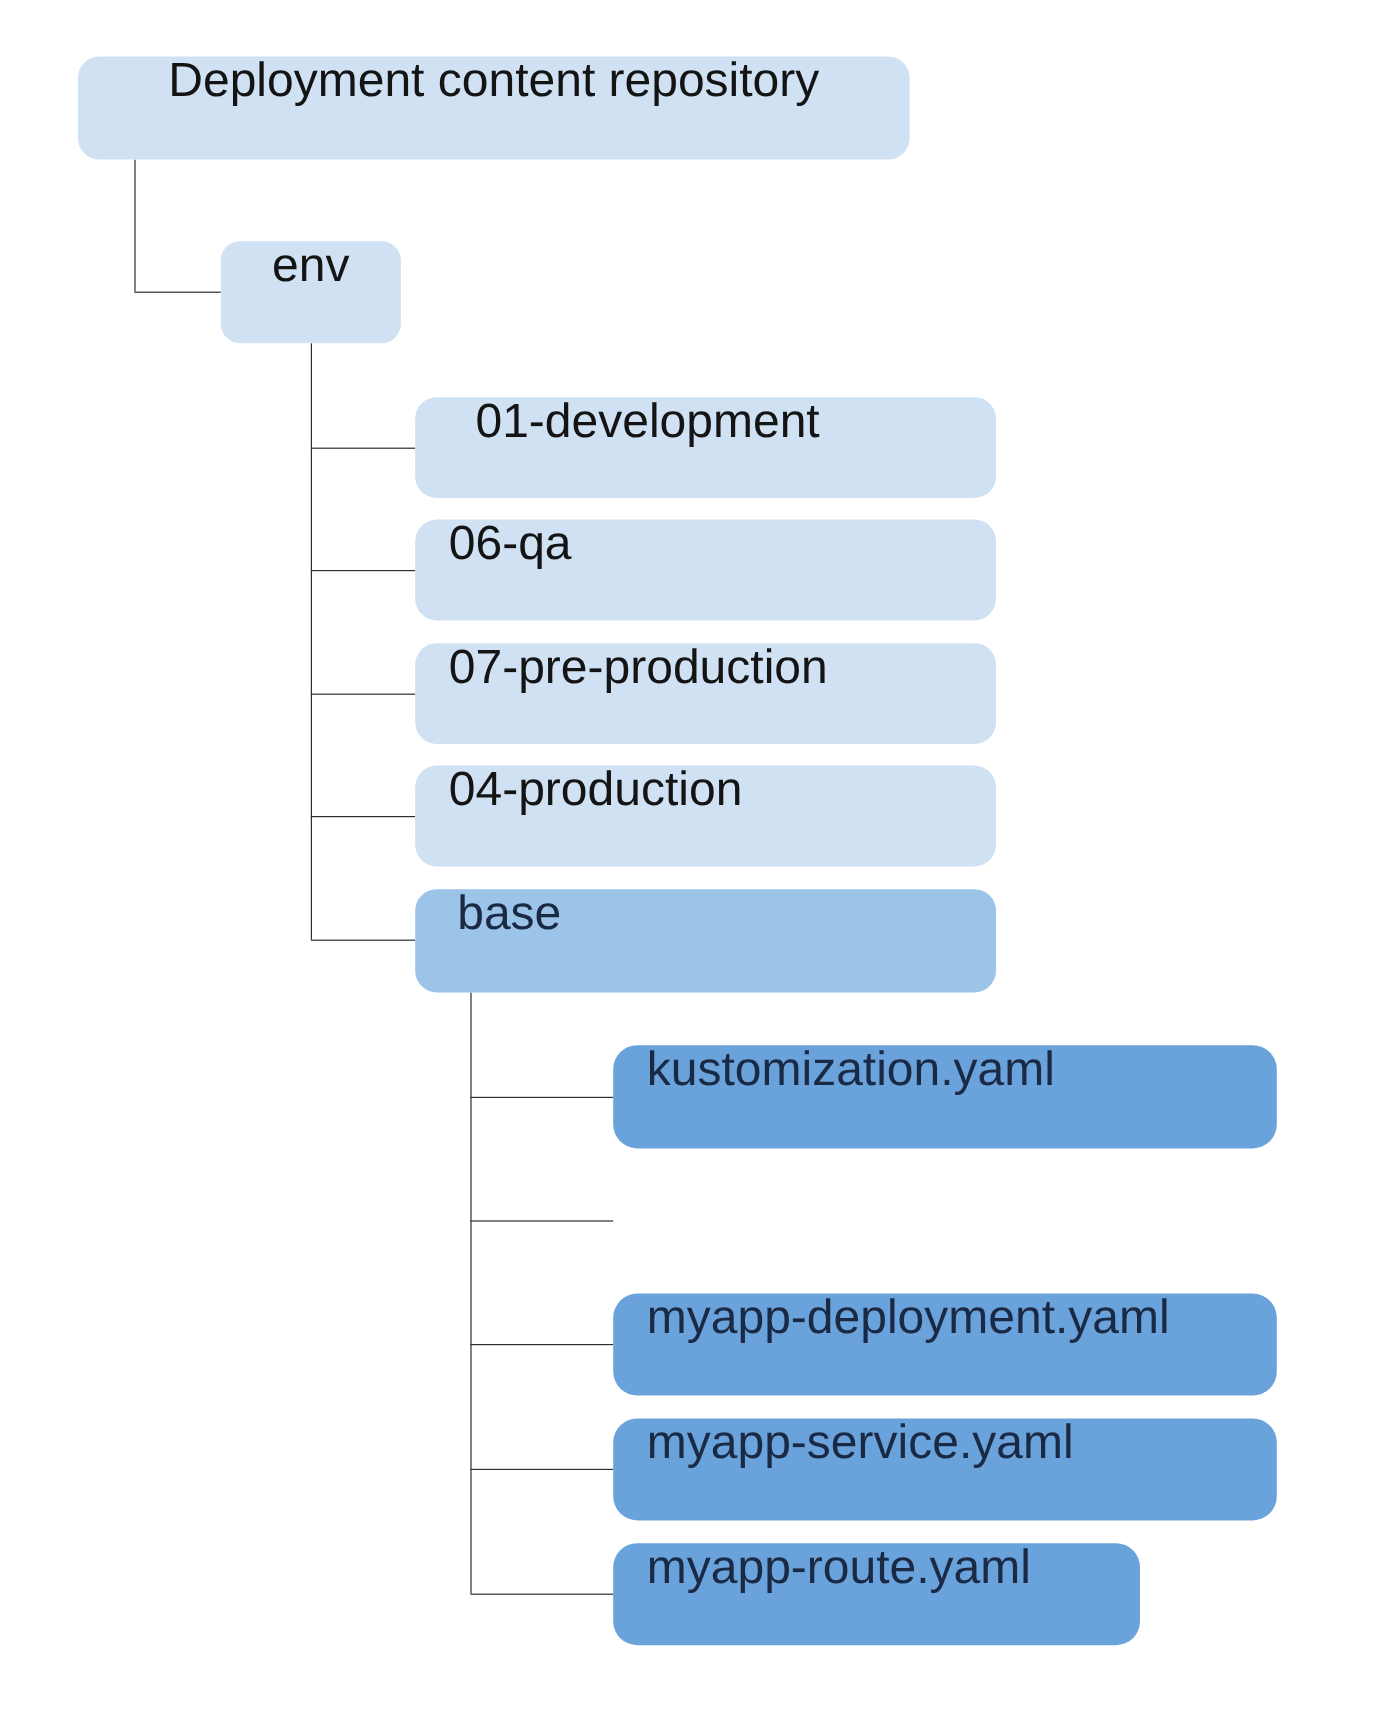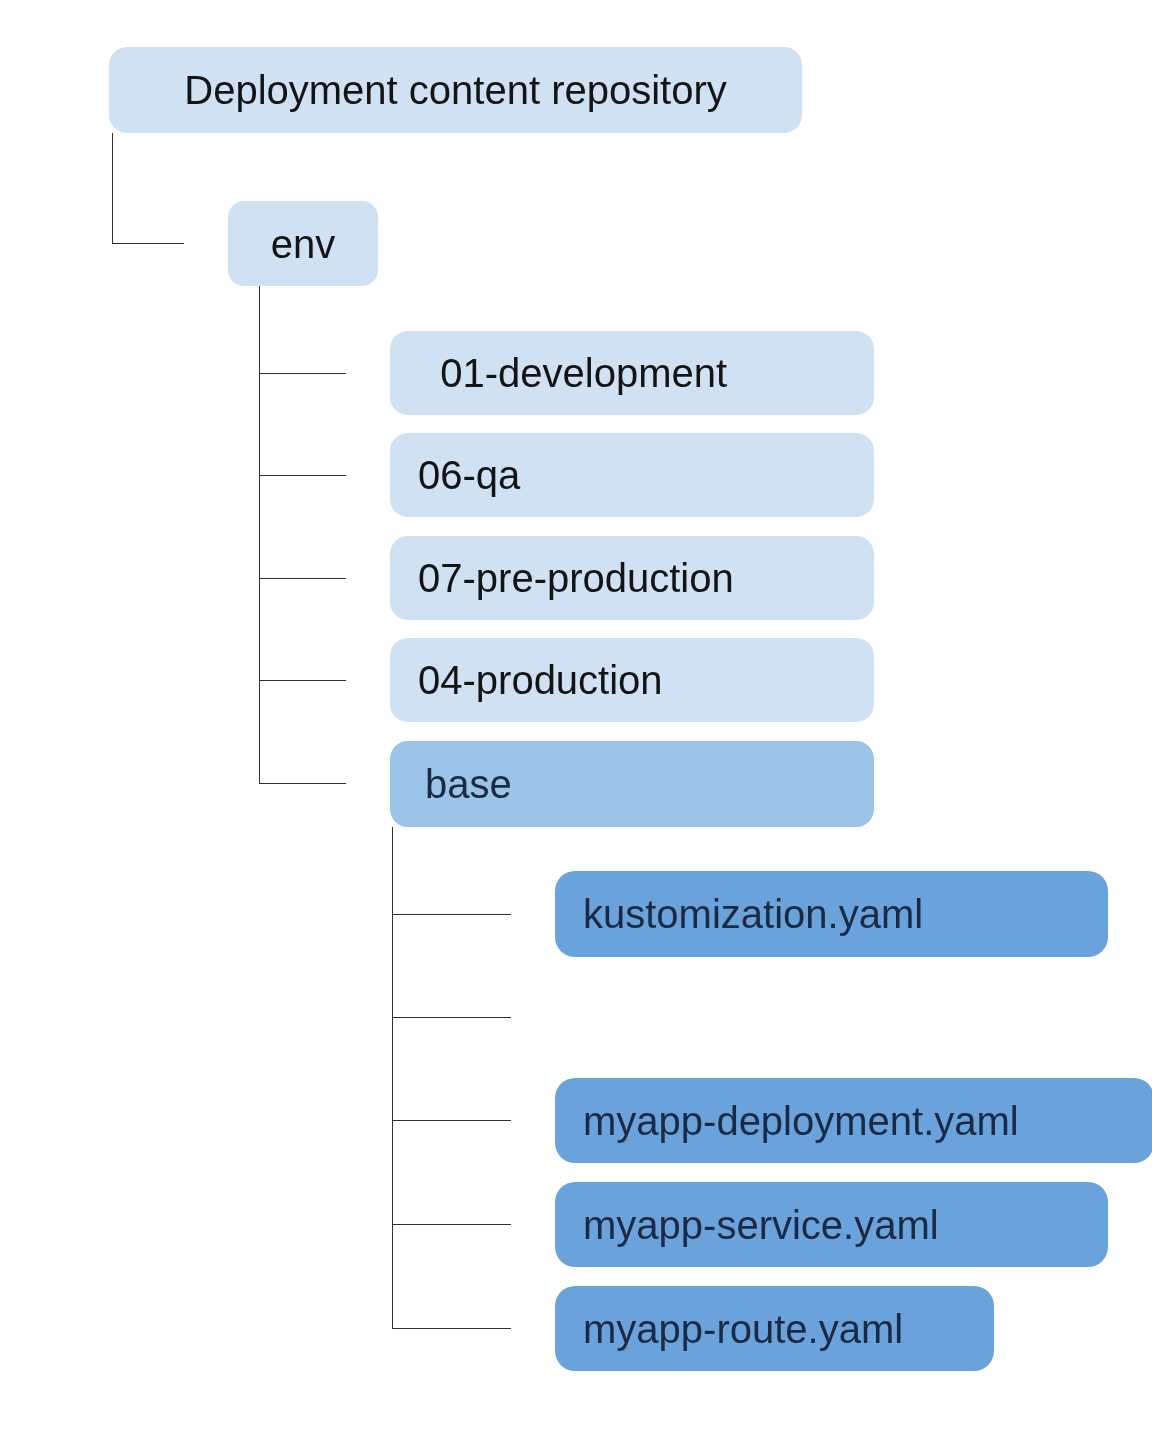--- a/index.html
+++ b/index.html
@@ -11,25 +11,24 @@
     position: relative;
     width: 1152px;
     height: 1440px;
     background: #ffffff;
     font-family: "Liberation Sans", "DejaVu Sans", sans-serif;
     overflow: hidden;
   }
   .node {
     position: absolute;
     display: flex;
-    align-items: center;
+    align-items: flex-start;
     border-radius: 18px;
     box-sizing: border-box;
     padding-left: 28px;
-    margin-left: 44px;
   }
   .node .lbl {
     font-size: 40px;
     line-height: 1;
     white-space: pre;
     letter-spacing: 0px;
   }
   .node.center {
     justify-content: center;
     padding-left: 0;
@@ -108,21 +107,21 @@
 
   <div class="node l2" style="left:346px; top:741px; width:484px; height:86px">
     <span class="lbl">base</span>
   </div>
 
   <div class="node l3" style="left:511px; top:871px; width:553px; height:86px">
     <span class="lbl">kustomization.yaml</span>
   </div>
 
 
-  <div class="node l3" style="left:511px; top:1078px; width:599px; height:85px">
+  <div class="node l3" style="left:511px; top:1078px; width:553px; height:85px">
     <span class="lbl">myapp-deployment.yaml</span>
   </div>
 
   <div class="node l3" style="left:511px; top:1182px; width:553px; height:85px">
     <span class="lbl">myapp-service.yaml</span>
   </div>
 
   <div class="node l3" style="left:511px; top:1286px; width:439px; height:85px">
     <span class="lbl">myapp-route.yaml</span>
   </div>

